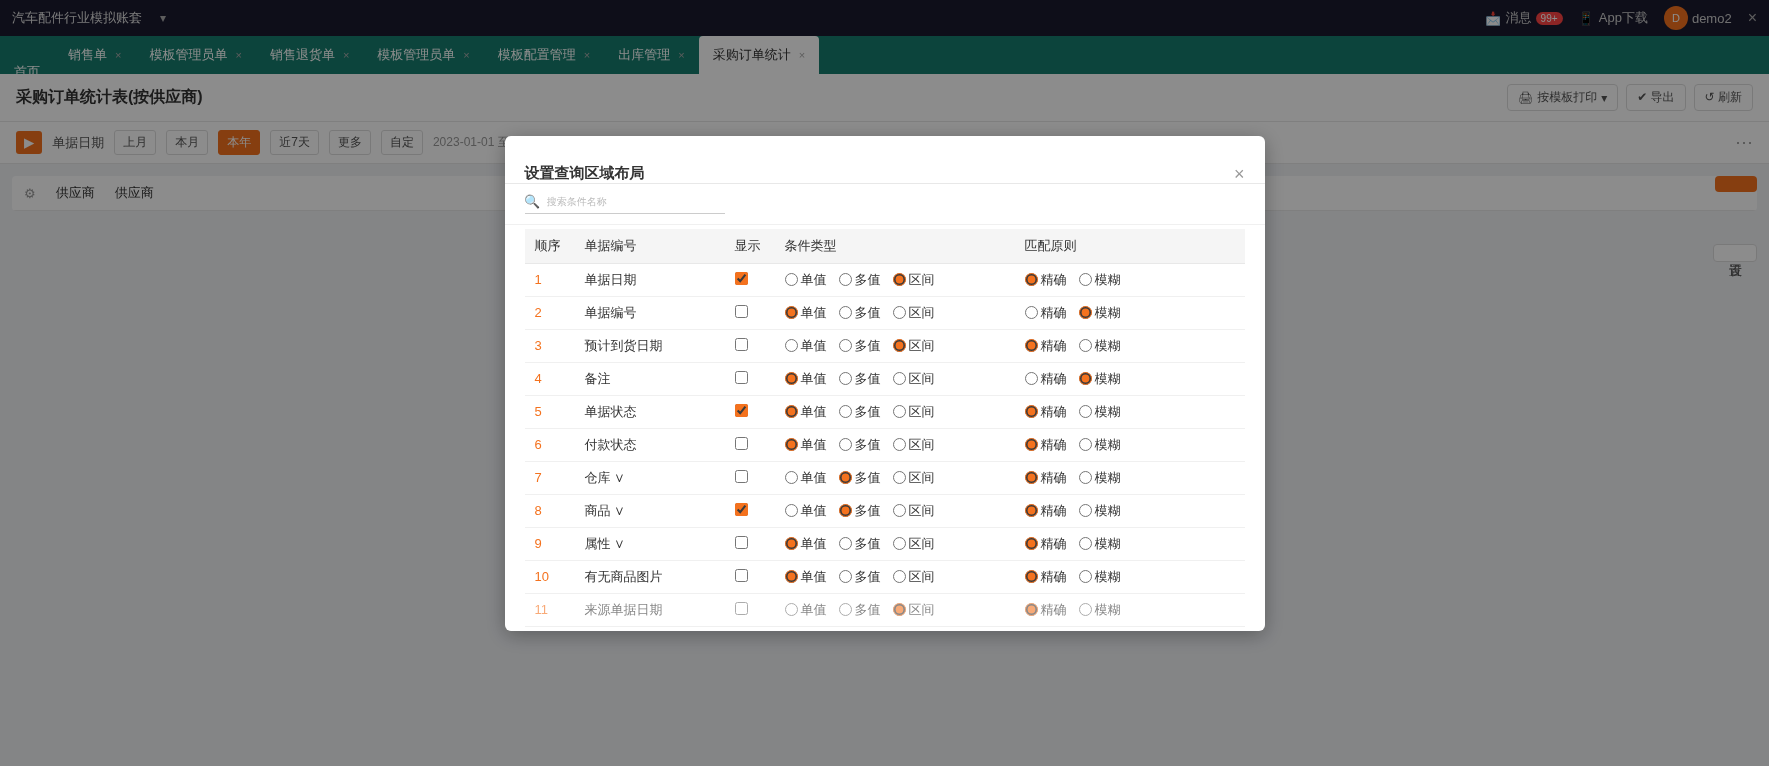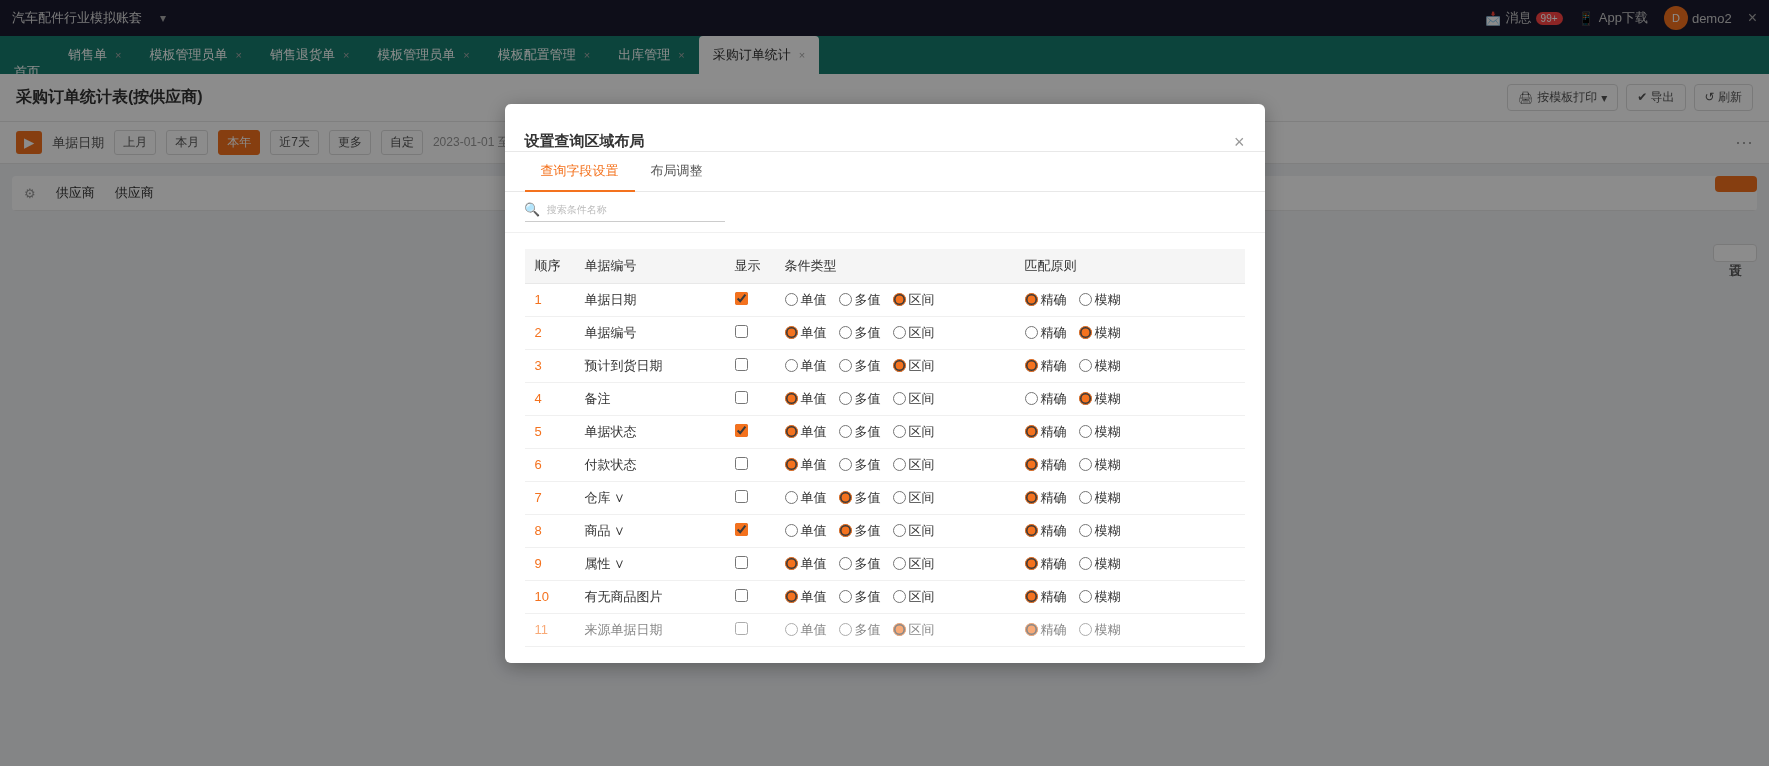--- a/index.html
+++ b/index.html
@@ -194,21 +194,21 @@
       font-size: 10px;
       color: #7f1d1d;
       width: 160px;
     }
     .search-box input::placeholder { color: #bbb; }
 
     
     .modal-table-wrap {
       flex: 1;
       overflow-y: auto;
-      margin: 16px 20px;
+      margin: 4px 20px;
     }
     .modal-table {
       width: 100%;
       border-collapse: collapse;
     }
     .modal-table thead tr th {
       background: #f5f5f5;
       font-size: 13px;
       color: #333;
       font-weight: 500;
@@ -390,24 +390,20 @@
 </div>
 
 <div class="overlay">
   <div class="modal">
 
     <div class="modal-header">
       <span>设置查询区域布局</span>
       <button class="modal-close">×</button>
     </div>
 
-    <div class="modal-tabs">
-      <div class="modal-tab active">查询字段设置</div>
-      <div class="modal-tab">布局调整</div>
-    </div>
 
     <div class="modal-search">
       <div class="search-box">
         <span style="color:#aaa;">🔍</span>
         <input type="text" placeholder="搜索条件名称" style="">
       </div>
     </div>
 
     <div class="modal-table-wrap">
       <table class="modal-table">

